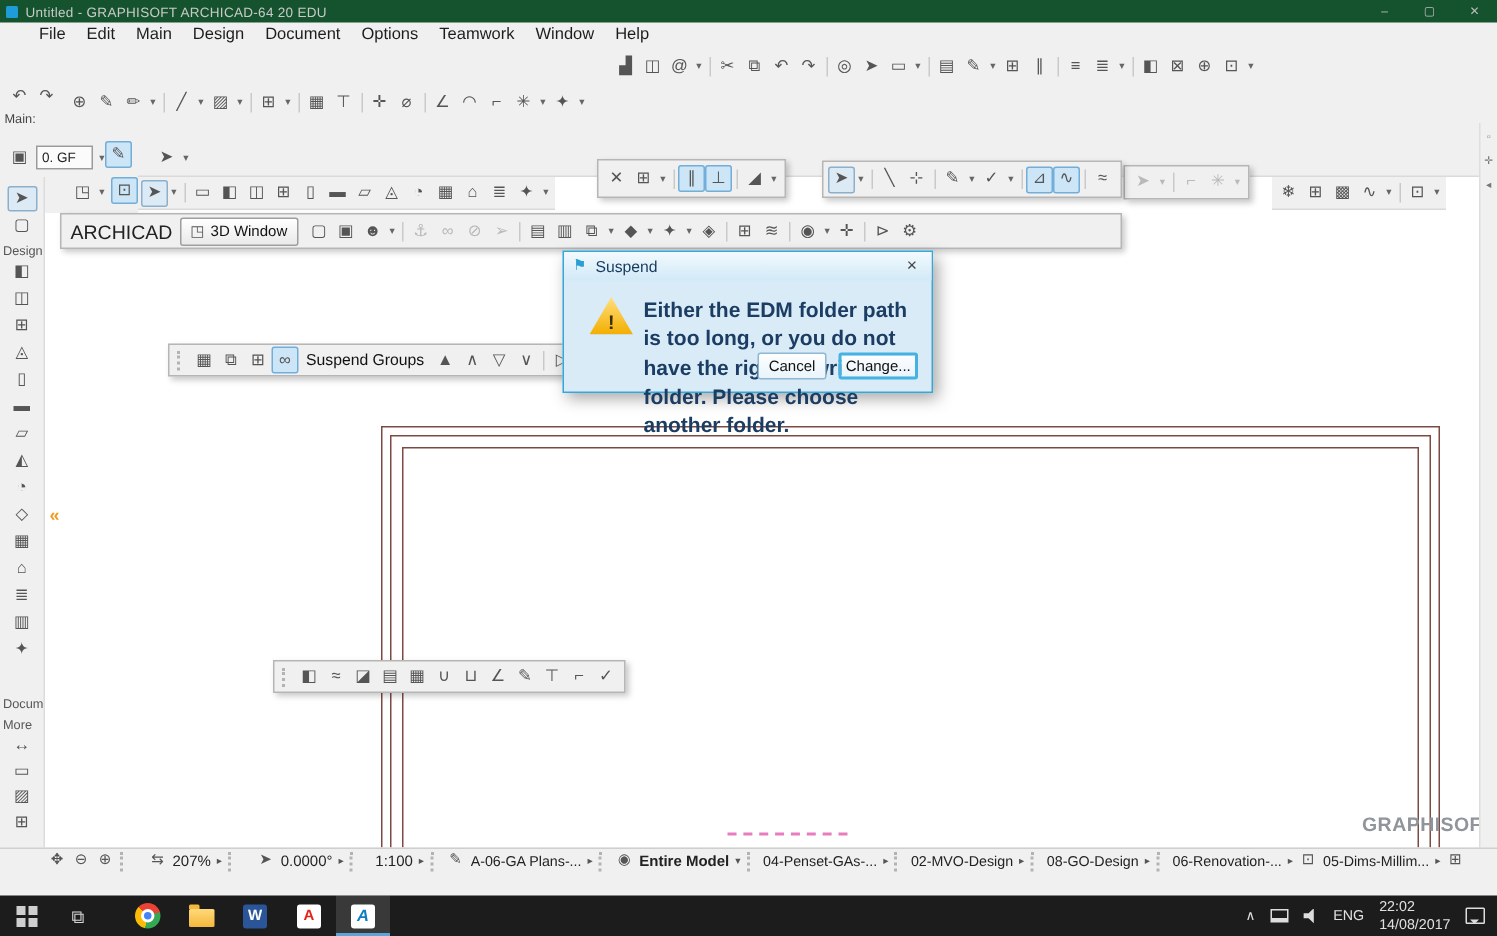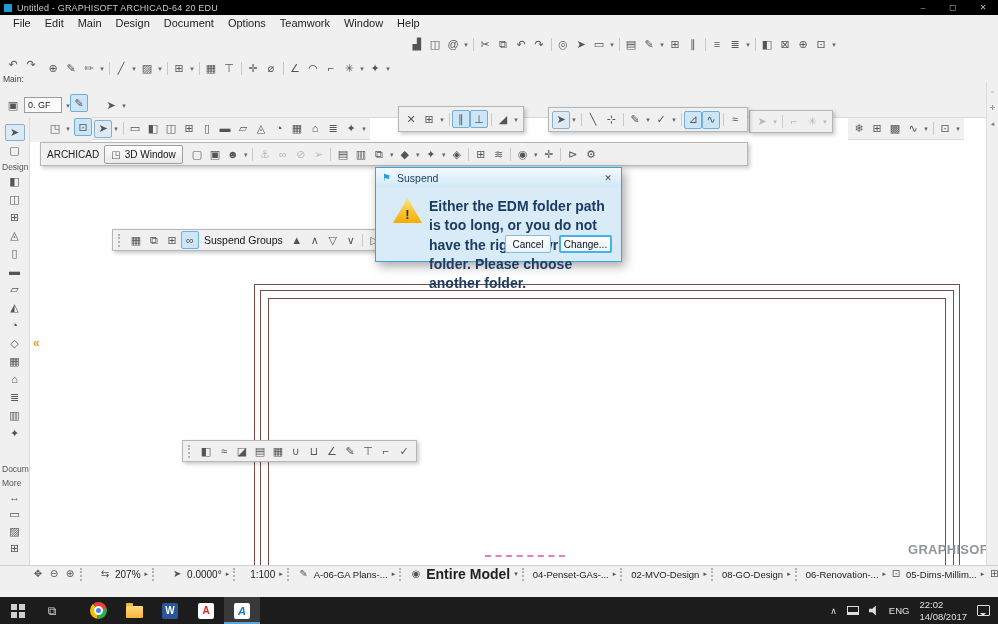--- a/index.html
+++ b/index.html
@@ -1,28 +1,28 @@
 <!DOCTYPE html>
 <html><head>
 <meta charset="utf-8">
 <style>
 *{margin:0;padding:0;box-sizing:border-box}
 html,body{width:998px;height:624px;overflow:hidden;background:#f0f0f0;
   font-family:"Liberation Sans","DejaVu Sans",sans-serif}
 #root{position:relative;width:998px;height:624px}
 
-.titlebar{position:absolute;left:0;top:0;width:998px;height:15px;background:#000000;
+.titlebar{position:absolute;left:0;top:0;width:998px;height:15px;background:#14532d;
   display:flex;align-items:center;color:#c9c9c9;z-index:10}
 .app-icon{width:8px;height:8px;background:#1e9cd7;border-radius:1px;margin:0 5px 0 4px;flex:0 0 auto}
 .title-text{font-size:9px;letter-spacing:.2px;white-space:nowrap}
 .win-controls{margin-left:auto;display:flex}
 .win-btn{width:30px;height:15px;display:flex;align-items:center;justify-content:center;font-size:8px;color:#bdbdbd}
 
 .menubar{position:absolute;left:0;top:15px;width:998px;height:16px;background:#f0f0f0;
-  display:flex;align-items:center;padding-left:6px;z-index:9}
+  display:flex;align-items:center;padding-left:19px;z-index:9}
 .menu-item{font-size:11px;color:#1d1d1d;padding:0 7px;height:16px;display:inline-flex;align-items:center}
 
 .band{position:absolute;left:0;top:31px;width:998px;height:87px;background:#f0f0f0;border-bottom:1px solid #dadada;z-index:0}
 .patch{position:absolute;left:0;top:112px;width:92px;height:30px;background:#f0f0f0;z-index:2}
 
 .strip{display:flex;align-items:center;position:absolute}
 .cell{display:inline-flex;align-items:center;justify-content:center;width:18px;height:18px;
   font-size:11px;color:#555;flex:0 0 auto;line-height:1}
 .cell.dd{width:8px;font-size:7px;color:#666}
 .cell.sep{width:6px}
@@ -43,21 +43,21 @@
 .sA2{left:70px;top:94px;z-index:3}
 .sA3{left:102px;top:96px;z-index:3}
 .sB1{left:46px;top:119px;z-index:3}
 .sB2{left:74px;top:118px;z-index:3}
 .s-tools{left:92px;top:118px;height:22px;background:#f0f0f0;border-bottom:1px solid #dadada;padding:0 2px;z-index:3}
 .s-rightstrip{left:848px;top:118px;height:22px;background:#f0f0f0;border-bottom:1px solid #dadada;padding:0 2px;z-index:3}
 .s-snap1{left:398px;top:106px;height:26px;padding:0 3px;z-index:6}
 .s-snap2{left:548px;top:107px;height:25px;padding:0 3px;z-index:6}
 .s-snap3{left:749px;top:110px;height:23px;padding:0 3px;z-index:5}
 .s-ac{left:40px;top:142px;width:708px;height:24px;padding:0 4px;z-index:4}
-.ac-label{font-size:10px;color:#222;margin:0 5px 0 2px;white-space:nowrap}
+.ac-label{font-size:13px;color:#222;margin:0 5px 0 2px;white-space:nowrap}
 .combo{display:inline-flex;align-items:center;gap:4px;height:19px;background:linear-gradient(#fff,#e9e9e9);
   border:1px solid #9e9e9e;border-radius:2px;padding:0 6px;font-size:10px;color:#111;margin-right:5px;white-space:nowrap}
 .combo .cube{font-size:10px;color:#555}
 .s-suspend{left:112px;top:229px;height:22px;padding:0 3px;z-index:6}
 .suspend-label{font-size:10.5px;color:#111;margin:0 5px;white-space:nowrap}
 .s-float2{left:182px;top:440px;height:22px;padding:0 3px;z-index:6}
 
 .toolbox{position:absolute;left:0;top:118px;width:30px;height:447px;background:#f0f0f0;
   border-right:1px solid #dcdcdc;display:flex;flex-direction:column;align-items:center;padding-top:6px;z-index:3}
 .vcol{display:flex;flex-direction:column;align-items:center;gap:1px}
@@ -96,21 +96,21 @@
   background:linear-gradient(#fdfeff,#e9f4fb);border:1px solid #8fb8d2;border-radius:2px;cursor:default}
 .btn-cancel{left:129px;width:46px}
 .btn-change{left:183px;width:53px;border:2px solid #45b2e4}
 
 .statusbar{position:absolute;left:0;top:565px;width:998px;height:17px;background:#f0f0f0;border-top:1px solid #cfcfcf;
   display:flex;align-items:center;padding-left:30px;font-size:10px;color:#222;z-index:7}
 .statusbar .cell{width:16px;height:15px;font-size:10px}
 .sb-val{margin:0 2px;white-space:nowrap}
 .sb-arrow{font-size:7px;color:#555;margin:0 2px}
 .sb-tab{margin:0 2px;white-space:nowrap;font-size:9.5px;color:#222}
-.sb-tab.bold{font-weight:bold;font-size:14px}
+.sb-tab.bold{font-weight:bold;font-size:10px}
 .ml8{margin-left:8px}
 
 .hintbar{position:absolute;left:0;top:582px;width:998px;height:15px;background:#f5f5f5;border-top:1px solid #ddd;
   display:flex;align-items:center;padding-left:4px;font-size:10px;color:#111;z-index:7}
 
 .taskbar{position:absolute;left:0;top:597px;width:998px;height:27px;background:#1c1c1c;display:flex;align-items:stretch;z-index:60}
 .tb-start{width:36px;display:flex;align-items:center;justify-content:center}
 .winlogo-wrap{width:14px;height:14px;position:relative}
 .winlogo{position:absolute;left:0;top:0;width:6px;height:6px;background:#cfcfcf;
   box-shadow:8px 0 #cfcfcf,0 8px #cfcfcf,8px 8px #cfcfcf}

